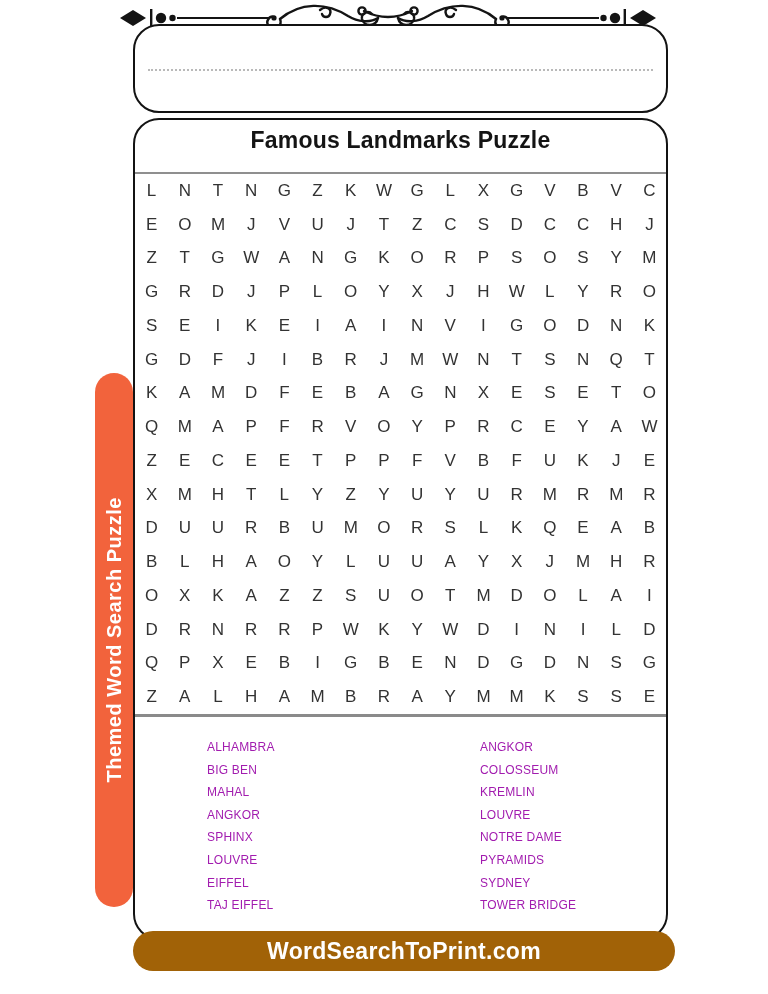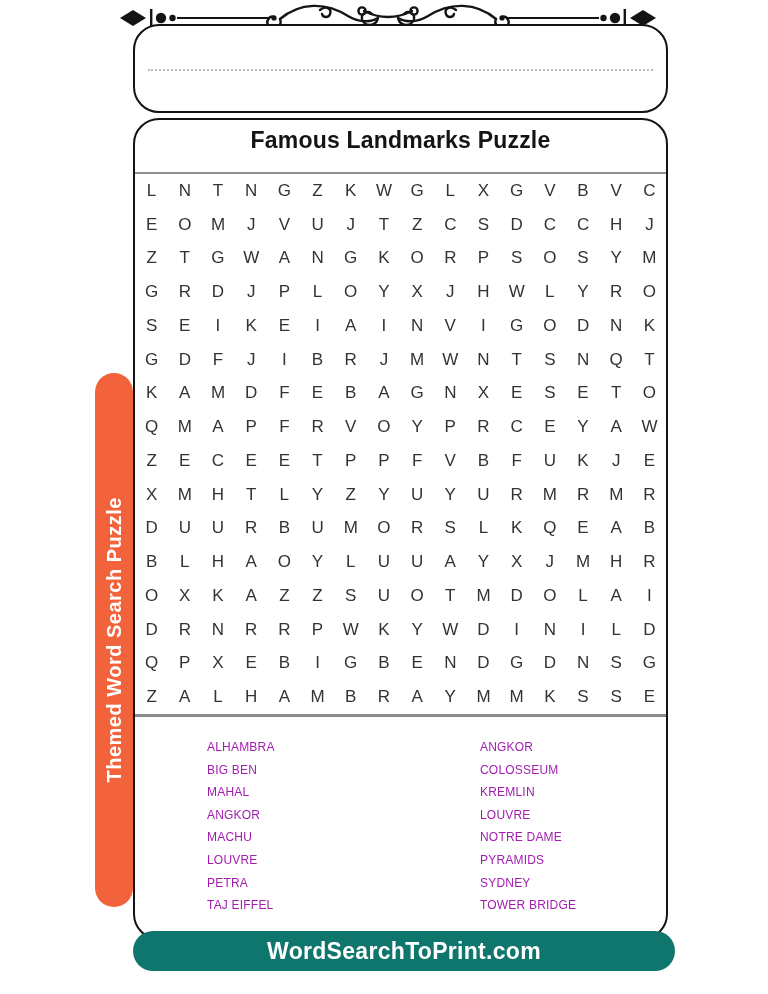--- a/index.html
+++ b/index.html
@@ -387,35 +387,35 @@
       </div>
 
     <div class="sep-bottom"></div>
 
     <div class="words">
       <div class="word-col left">
           <div class="word">ALHAMBRA</div>
           <div class="word">BIG BEN</div>
           <div class="word">MAHAL</div>
           <div class="word">ANGKOR</div>
-          <div class="word">MACHU</div>
+          <div class="word">SPHINX</div>
           <div class="word">LOUVRE</div>
-          <div class="word">PETRA</div>
+          <div class="word">EIFFEL</div>
           <div class="word">TAJ EIFFEL</div>
         </div>
       <div class="word-col right">
           <div class="word">ANGKOR</div>
           <div class="word">COLOSSEUM</div>
           <div class="word">KREMLIN</div>
           <div class="word">LOUVRE</div>
           <div class="word">NOTRE DAME</div>
           <div class="word">PYRAMIDS</div>
           <div class="word">SYDNEY</div>
           <div class="word">TOWER BRIDGE</div>
         </div>
     </div>
   </div>
 
-  <div class="footer" style="background: #0f766e;">
+  <div class="footer" style="background: #a16207;">
     <span>WordSearchToPrint.com</span>
   </div>
 
 </div>
 
 </body></html>

